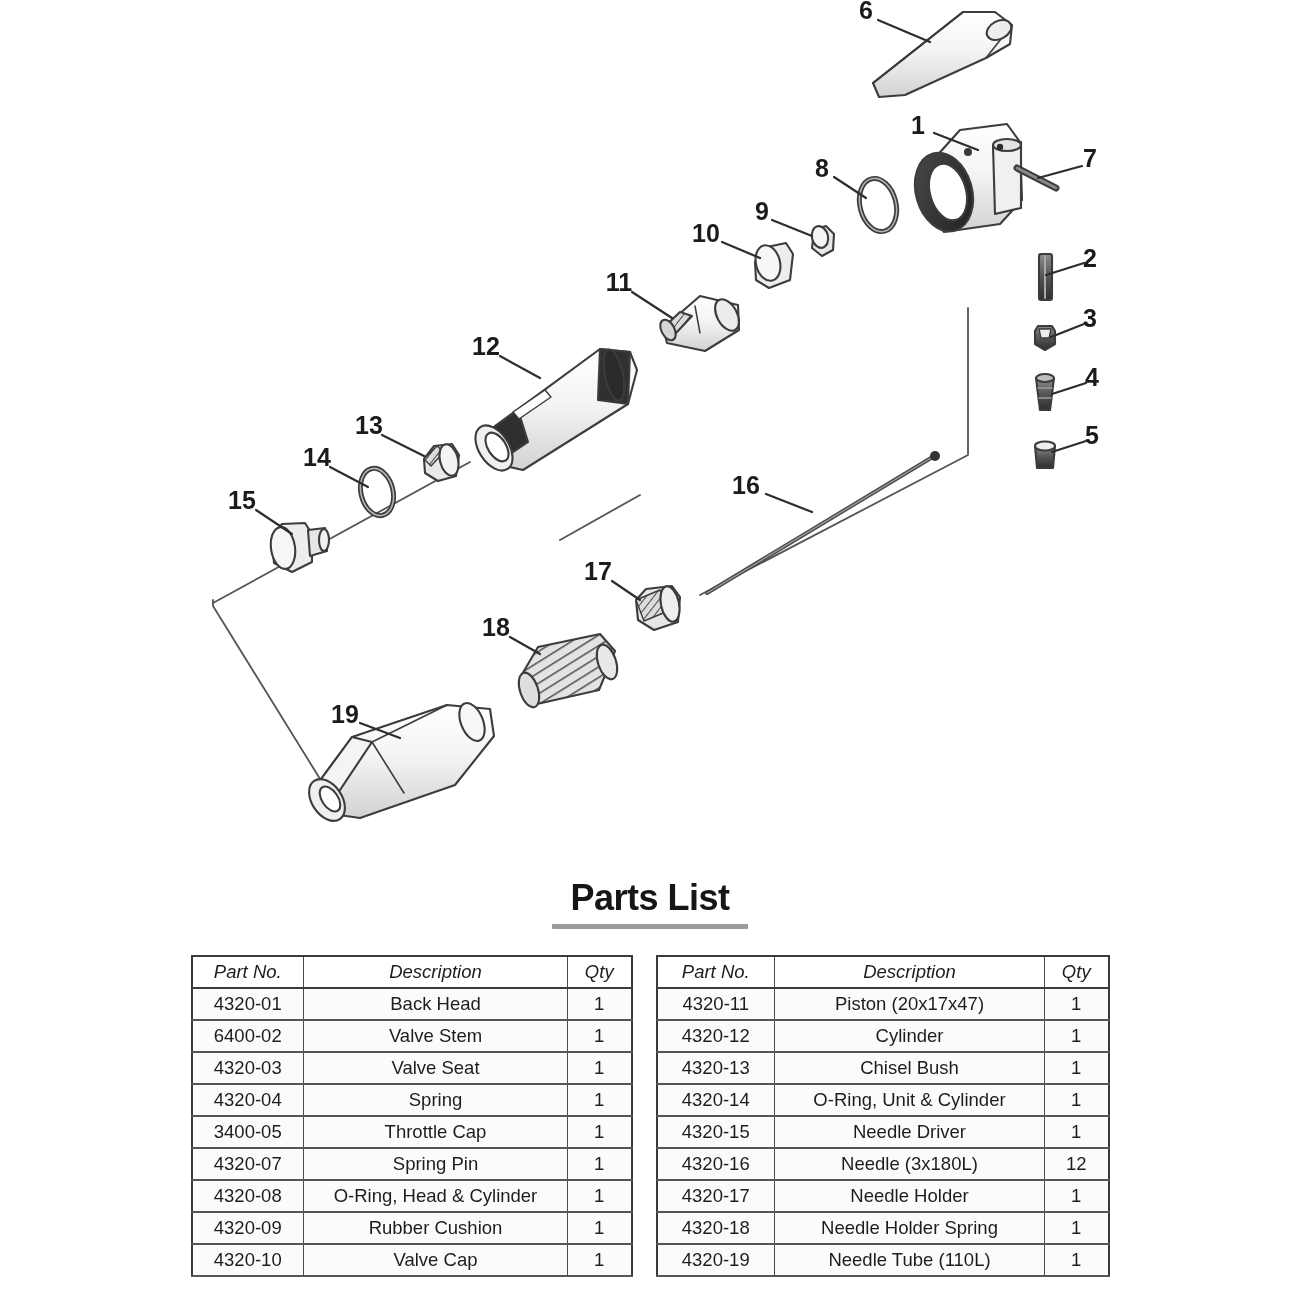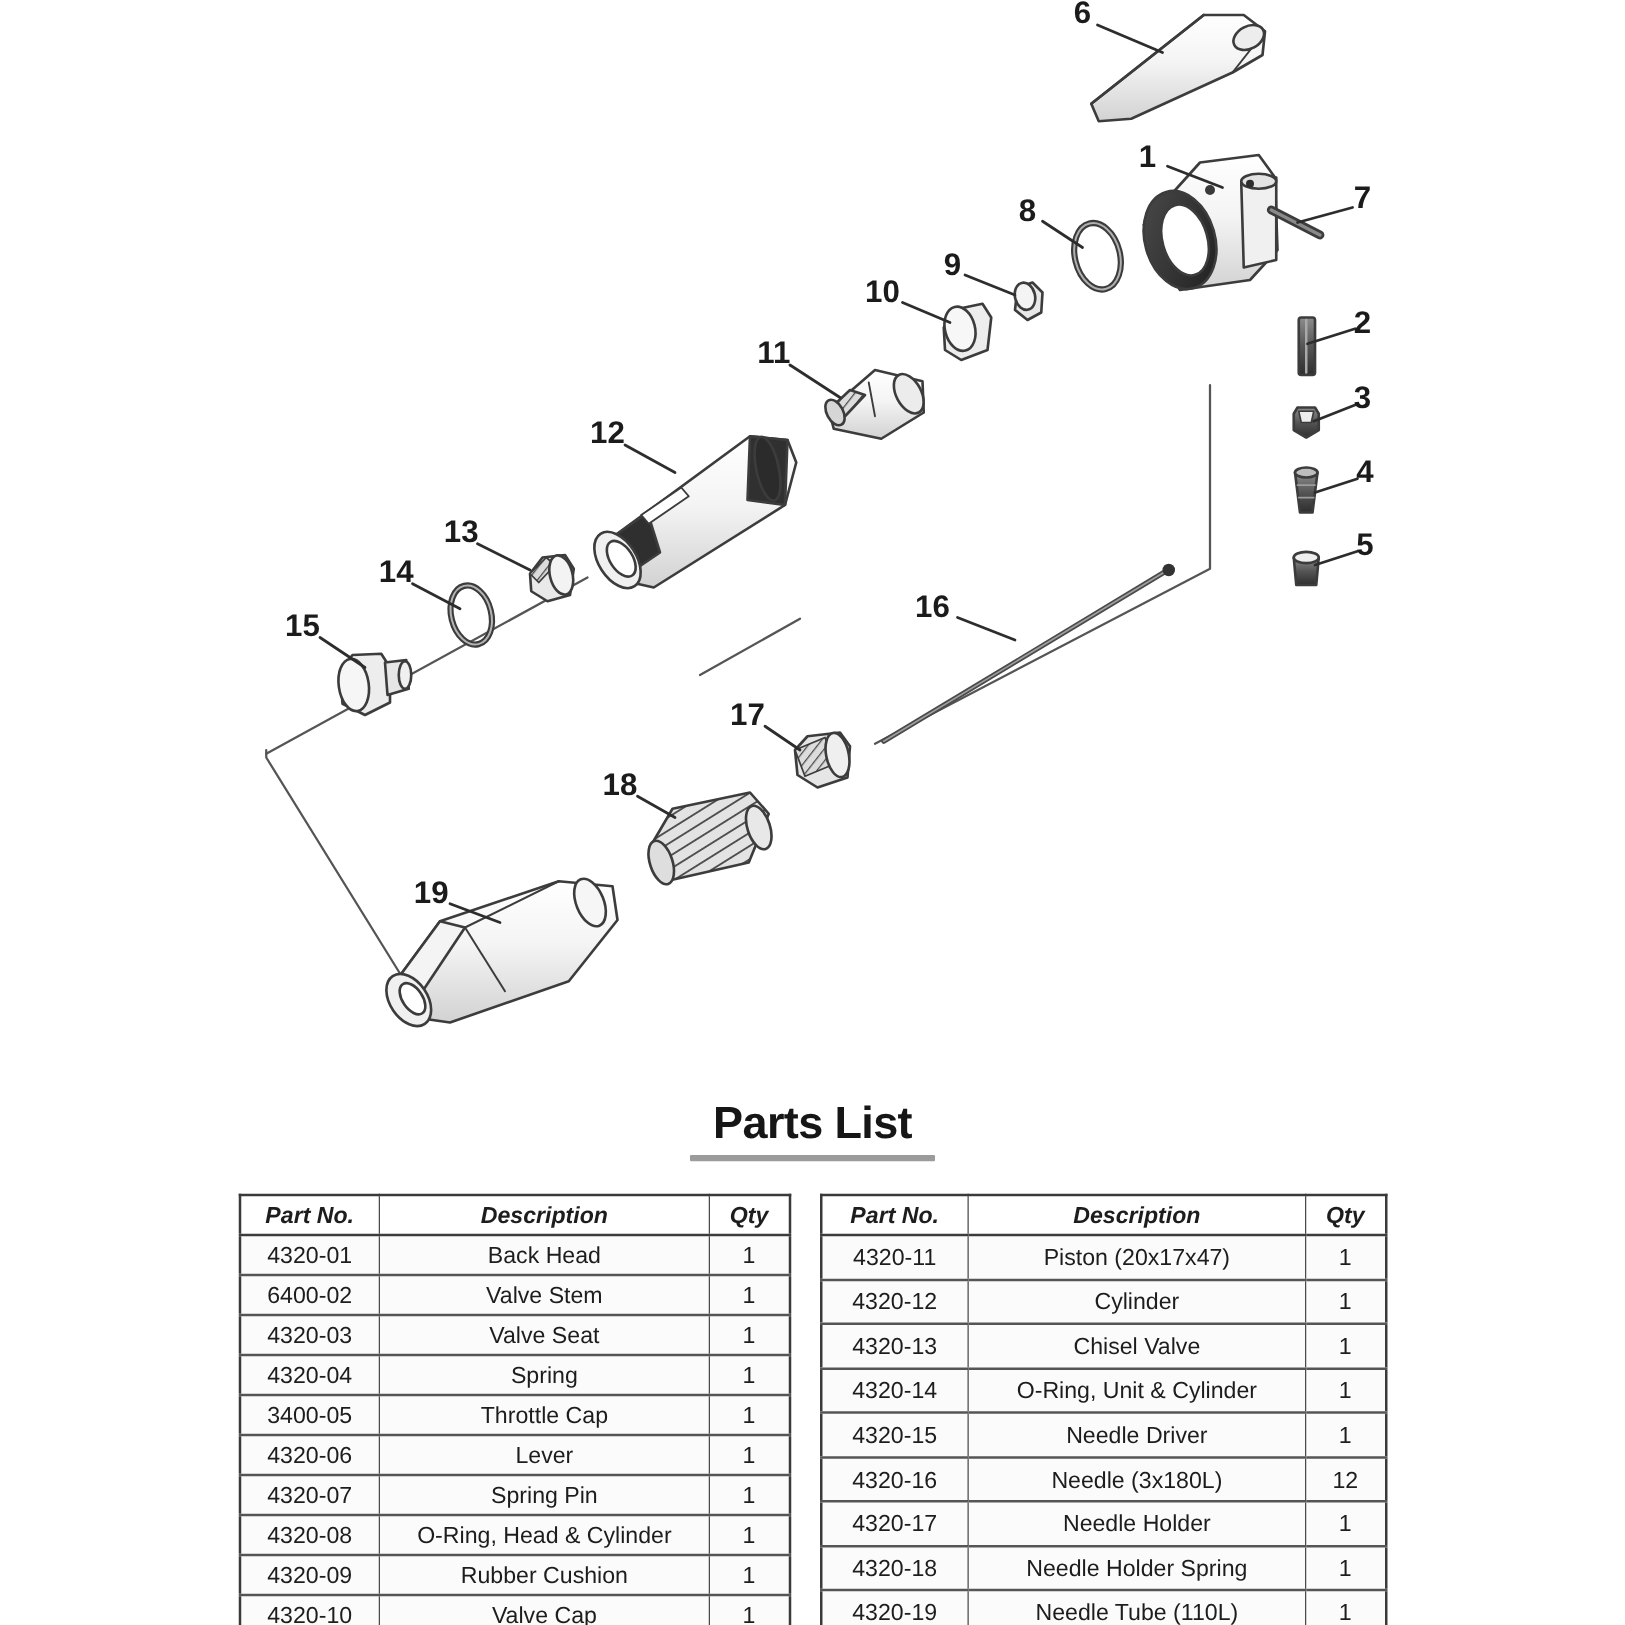--- a/index.html
+++ b/index.html
@@ -89,21 +89,21 @@
     font-size: 18.5px;
     height: 30px;
     padding: 0 7px;
     color: #1d1d1d;
     background: #fbfbfb;
     white-space: nowrap;
     overflow: hidden;
   }
   table.parts-table th {
     font-style: italic;
-    font-weight: 700;
+    font-weight: 400;
     text-align: center;
     background: #ffffff;
     border-bottom: 2px solid #3c3c3c;
     font-size: 18.5px;
     margin-left: 16px;
   }
   td.cell-partno { text-align: center; padding-left: 14px; }
   td.cell-desc   { text-align: center; padding-left: 10px; }
   td.cell-qty    { text-align: center; }
 
@@ -376,25 +376,20 @@
           <td class="cell-partno">4320-04</td>
           <td class="cell-desc">Spring</td>
           <td class="cell-qty">1</td>
         </tr>
         <tr>
           <td class="cell-partno">3400-05</td>
           <td class="cell-desc">Throttle Cap</td>
           <td class="cell-qty">1</td>
         </tr>
         <tr>
-          <td class="cell-partno">4320-06</td>
-          <td class="cell-desc">Lever</td>
-          <td class="cell-qty">1</td>
-        </tr>
-        <tr>
           <td class="cell-partno">4320-07</td>
           <td class="cell-desc">Spring Pin</td>
           <td class="cell-qty">1</td>
         </tr>
         <tr>
           <td class="cell-partno">4320-08</td>
           <td class="cell-desc">O-Ring, Head &amp; Cylinder</td>
           <td class="cell-qty">1</td>
         </tr>
         <tr>
@@ -429,21 +424,21 @@
           <td class="cell-desc">Piston (20x17x47)</td>
           <td class="cell-qty">1</td>
         </tr>
         <tr>
           <td class="cell-partno">4320-12</td>
           <td class="cell-desc">Cylinder</td>
           <td class="cell-qty">1</td>
         </tr>
         <tr>
           <td class="cell-partno">4320-13</td>
-          <td class="cell-desc">Chisel Valve</td>
+          <td class="cell-desc">Chisel Bush</td>
           <td class="cell-qty">1</td>
         </tr>
         <tr>
           <td class="cell-partno">4320-14</td>
           <td class="cell-desc">O-Ring, Unit &amp; Cylinder</td>
           <td class="cell-qty">1</td>
         </tr>
         <tr>
           <td class="cell-partno">4320-15</td>
           <td class="cell-desc">Needle Driver</td>

